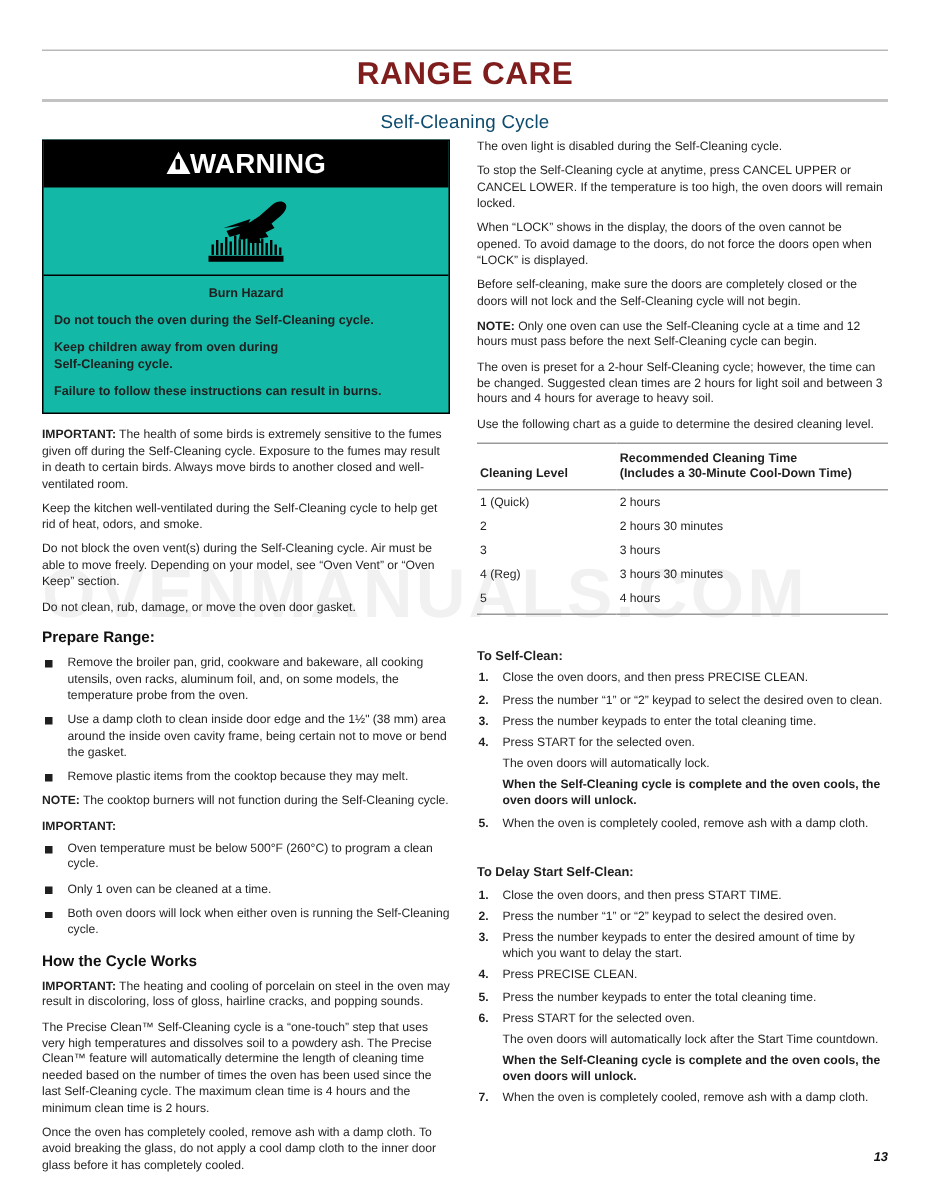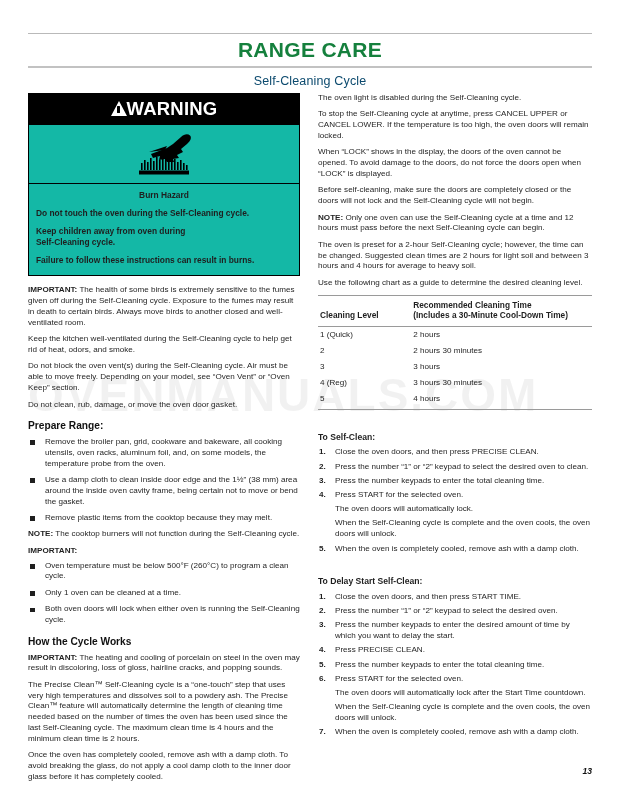--- a/index.html
+++ b/index.html
@@ -35,21 +35,21 @@
     height: 1px;
     background: #b9b9b9;
     width: 100%;
   }
   .rule.thick { height: 2px; background: #c2c2c2; }
   .doc-title {
     text-align: center;
     font-size: 21px;
     font-weight: bold;
     letter-spacing: 0.3px;
-    color: #15803d;
+    color: #7f1d1d;
     padding: 4px 0 4px 0;
     line-height: 1.15;
   }
   .doc-subtitle {
     text-align: center;
     font-size: 12.5px;
     color: #0c4a6e;
     padding: 6px 0 0 0;
     letter-spacing: 0.15px;
   }
@@ -223,21 +223,21 @@
     content: counter(stp) ".";
     position: absolute;
     left: 1px;
     top: 0;
     font-weight: bold;
   }
   ol.steps li .subnote {
     display: block;
     margin-top: 3.4px;
   }
-  ol.steps li .subnote + .subnote { margin-top: 3.4px; }
+  ol.steps li .subnote + .subnote { margin-top: 3.4px; font-weight: bold; }
 
   
   .page-number {
     position: absolute;
     right: 28px;
     bottom: 26px;
     font-size: 8.6px;
     font-weight: bold;
     color: #111;
     font-style: italic;

